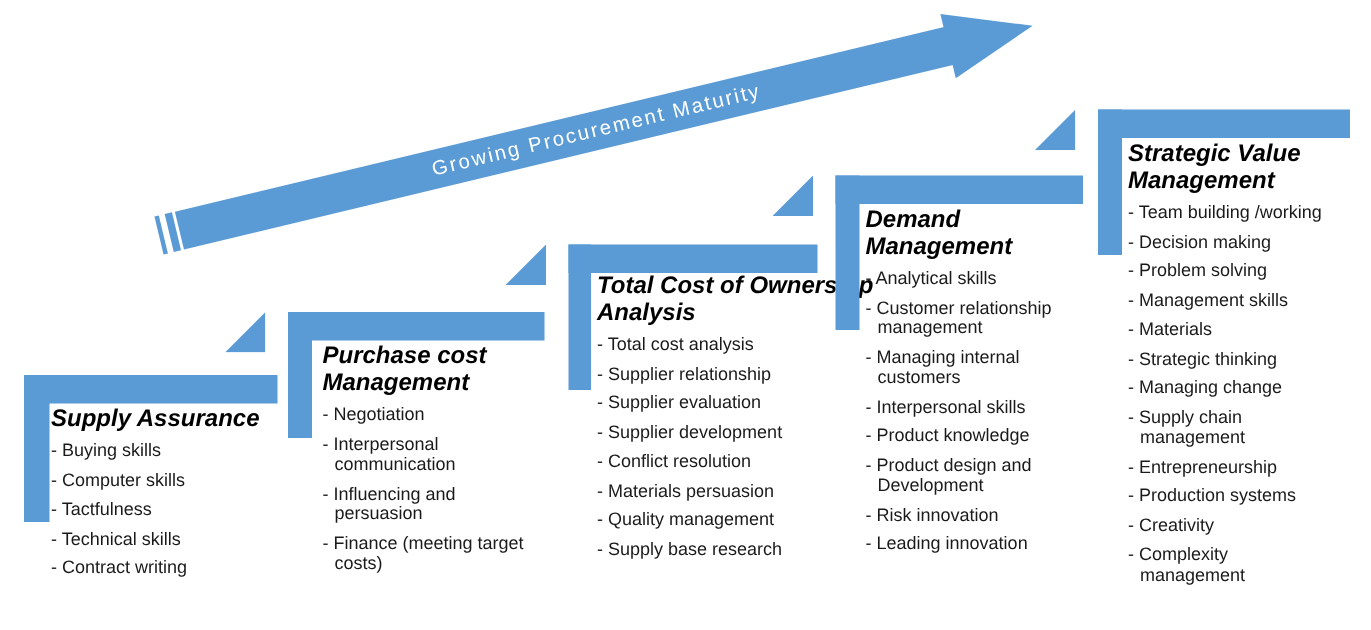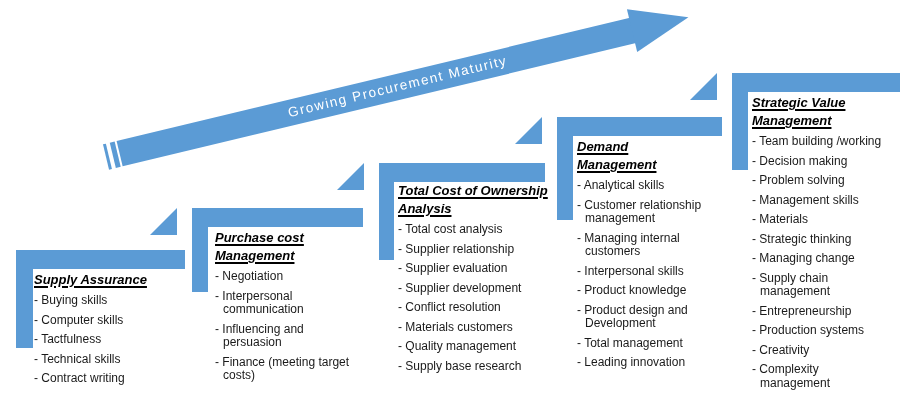--- a/index.html
+++ b/index.html
@@ -28,22 +28,22 @@
   }
   
   .step { position:absolute; inset:0; }
   .hbar, .vbar { position:absolute; background:var(--blue); }
   .tri {
     position:absolute; width:27px; height:27px; background:var(--blue);
     clip-path:polygon(100% 0, 100% 100%, 0 100%);
   }
   .content { position:absolute; }
   .step-title {
-    font-style:italic; font-weight:bold; font-size:13px; line-height:18px;
-    color:#000; text-decoration:underline; text-decoration-thickness:1.5px;
+    font-style:italic; font-weight:bold; font-size:16px; line-height:18px;
+    color:#000; text-decoration-thickness:1.5px;
     text-underline-offset:2px; white-space:pre; margin-bottom:5px;
   }
   .skill-item {
     font-size:12px; line-height:13.5px; margin-bottom:6px;
     padding-left:8px; text-indent:-8px; white-space:pre-line;
   }
   .skill-item::before { content:"- "; }
 </style>
 </head>
 <body>
@@ -101,21 +101,21 @@
     <div class="content" style="left:398px;top:182px;width:160px">
       <div class="step-title">Total Cost of Ownership
 Analysis</div>
       <div class="skill-list">
 
       <div class="skill-item">Total cost analysis</div>
           <div class="skill-item">Supplier relationship</div>
           <div class="skill-item">Supplier evaluation</div>
           <div class="skill-item">Supplier development</div>
           <div class="skill-item">Conflict resolution</div>
-          <div class="skill-item">Materials customers</div>
+          <div class="skill-item">Materials persuasion</div>
           <div class="skill-item">Quality management</div>
           <div class="skill-item">Supply base research</div>
         </div>
     </div>
   </div>
 
   <div class="step">
     <div class="tri" style="left:515px;top:117px"></div>
     <div class="hbar" style="left:557px;top:117px;width:165px;height:19px"></div>
     <div class="vbar" style="left:557px;top:117px;width:16px;height:103px"></div>
@@ -126,21 +126,21 @@
 
       <div class="skill-item">Analytical skills</div>
           <div class="skill-item">Customer relationship
 management</div>
           <div class="skill-item">Managing internal
 customers</div>
           <div class="skill-item">Interpersonal skills</div>
           <div class="skill-item">Product knowledge</div>
           <div class="skill-item">Product design and
 Development</div>
-          <div class="skill-item">Total management</div>
+          <div class="skill-item">Risk innovation</div>
           <div class="skill-item">Leading innovation</div>
         </div>
     </div>
   </div>
 
   <div class="step">
     <div class="tri" style="left:690px;top:73px"></div>
     <div class="hbar" style="left:732px;top:73px;width:168px;height:19px"></div>
     <div class="vbar" style="left:732px;top:73px;width:16px;height:97px"></div>
     <div class="content" style="left:752px;top:94px;width:158px">

